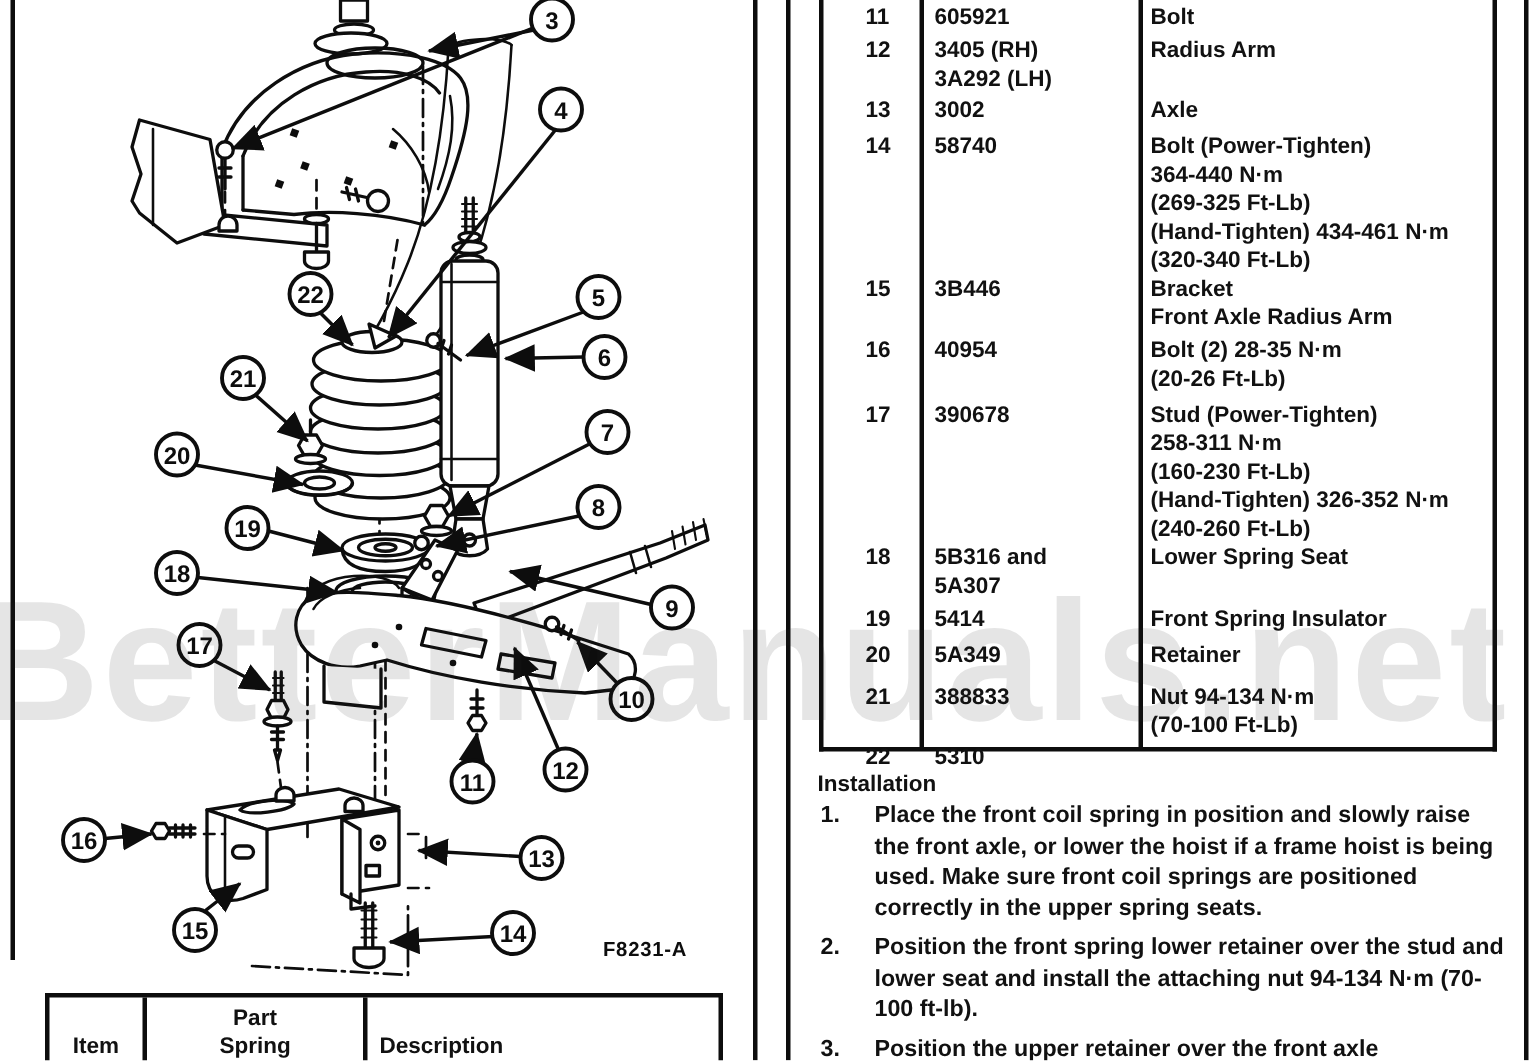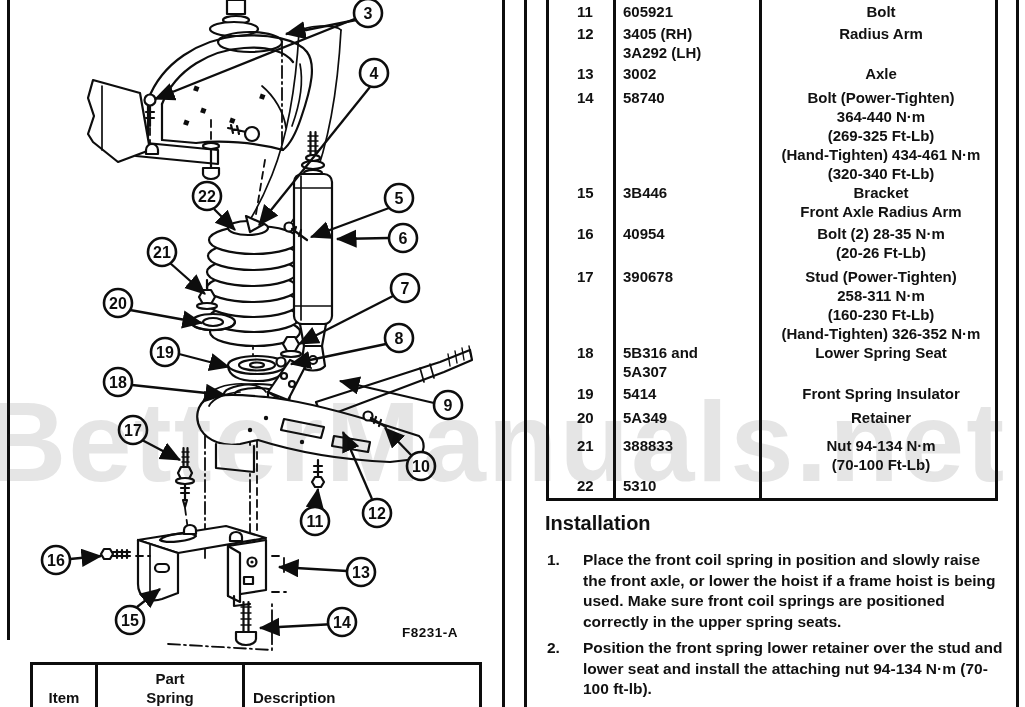--- a/index.html
+++ b/index.html
@@ -14,25 +14,25 @@
   .coldiv{position:absolute;top:0;bottom:0;width:3px;background:#0d0d0d;}
   .cd1{left:64px;} .cd2{left:210px;}
   .prow{display:flex;font-weight:700;font-size:15px;line-height:19px;}
   .prow:nth-child(2){margin-top:3px}.prow:nth-child(3){margin-top:2px}
   .prow:nth-child(4){margin-top:5px}.prow:nth-child(6){margin-top:3px}
   .prow:nth-child(7){margin-top:5px}.prow:nth-child(9){margin-top:3px}
   .prow:nth-child(10){margin-top:5px}.prow:nth-child(11){margin-top:9px}
   .prow:nth-child(12){margin-top:2px}
   .c-item{width:64px;box-sizing:border-box;padding-left:28px;}
   .c-part{width:146px;box-sizing:border-box;padding-left:10px;}
-  .c-desc{flex:1;box-sizing:border-box;padding-left:8px;text-align:center;}
+  .c-desc{flex:1;box-sizing:border-box;padding-left:8px;}
 
   
   .install{position:absolute;left:545px;top:512px;width:462px;z-index:2;}
-  .install-h{font-weight:700;font-size:20px;line-height:22px;margin-bottom:16px;}
+  .install-h{font-weight:700;font-size:15px;line-height:22px;margin-bottom:0;}
   .step{display:flex;margin-top:6px;font-weight:700;font-size:15.5px;line-height:20.5px;}
   .step:first-child{margin-top:0;}
   .step-num{width:38px;flex:none;padding-left:2px;box-sizing:border-box;}
   .step-text{flex:1;}
 
   
   .btable{position:absolute;left:30px;top:662px;width:452px;height:60px;box-sizing:border-box;
           border:3px solid #0d0d0d;border-bottom:none;display:flex;z-index:2;background:transparent;
           font-weight:700;font-size:15px;line-height:19px;}
   .b-c1{width:65px;border-right:3px solid #0d0d0d;box-sizing:border-box;padding-top:23px;text-align:center;}
@@ -361,20 +361,21 @@
         <div class="prow">
           <div class="c-item">17</div>
           <div class="c-part">
             <div class="">390678</div>
           </div>
           <div class="c-desc">
             <div class="">Stud (Power-Tighten)</div>
             <div class="">258-311 N·m</div>
             <div class="">(160-230 Ft-Lb)</div>
             <div class="">(Hand-Tighten) 326-352 N·m</div>
+            <div class="">(240-260 Ft-Lb)</div>
           </div>
         </div>
         <div class="prow">
           <div class="c-item">18</div>
           <div class="c-part">
             <div class="">5B316 and</div>
             <div class="">5A307</div>
           </div>
           <div class="c-desc">
             <div class="">Lower Spring Seat</div>

